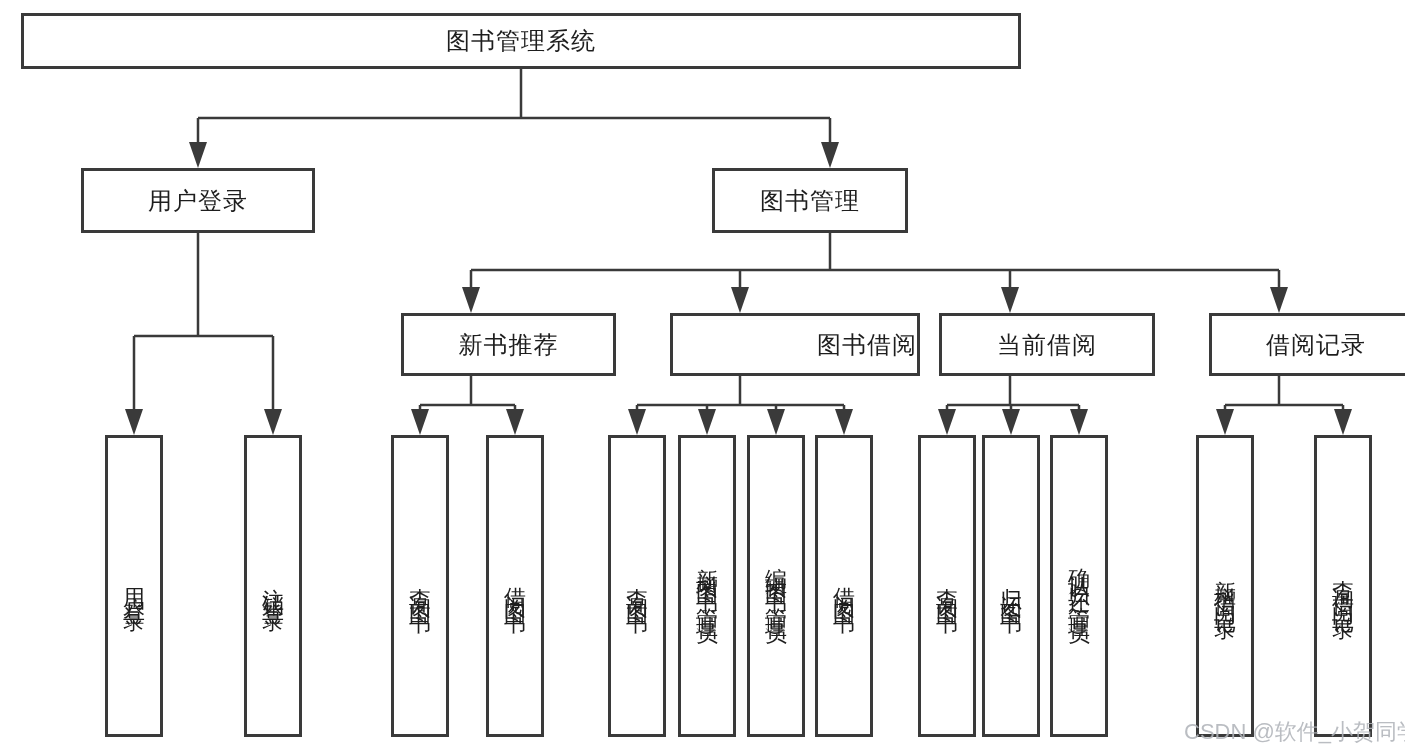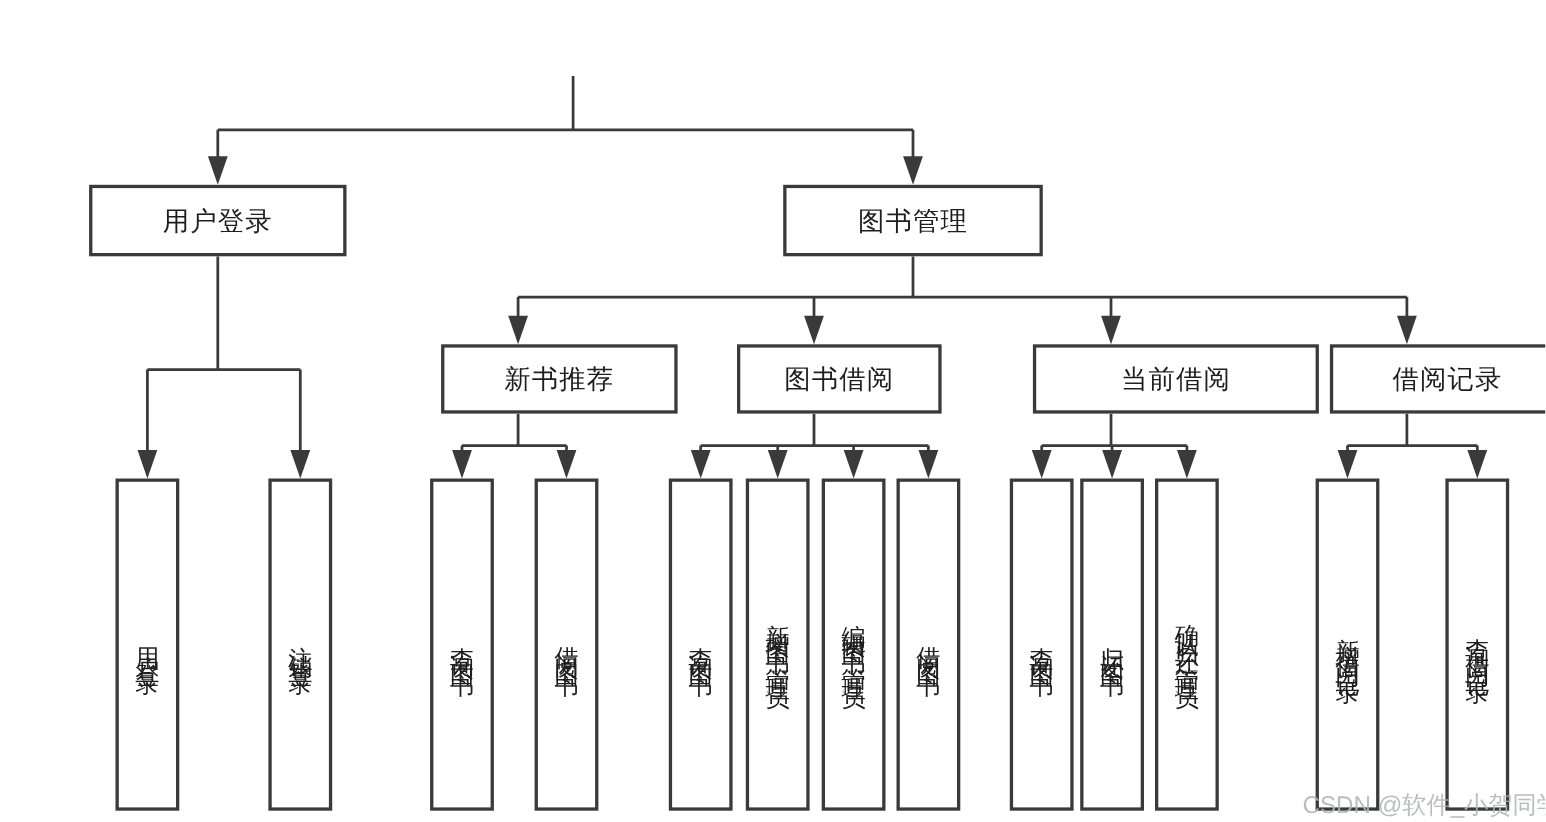--- a/index.html
+++ b/index.html
@@ -34,25 +34,25 @@
     color: #1e1e1e;
   }
   .hlabel {
     font-size: 24px;
     letter-spacing: 1px;
     white-space: nowrap;
   }
   .root-box  { left: 21px;  top: 13px;  width: 1000px; height: 56px; }
   .l2-box    { top: 168px; height: 65px; }
   .l2-user   { left: 81px;  width: 234px; }
-  .l2-book   { left: 712px; width: 236px; }
+  .l2-book   { left: 712px; width: 196px; }
   .l3-box    { top: 313px; height: 63px; margin-left: 37px; }
   .l3-new    { left: 364px;  width: 215px; }
-  .l3-borrow { left: 633px;  width: 186px; }
-  .l3-cur    { left: 902px;  width: 260px; }
+  .l3-borrow { left: 633px;  width: 250px; justify-content: flex-end; }
+  .l3-cur    { left: 902px;  width: 216px; }
   .l3-rec    { left: 1172px; width: 214px; }
   .leaf {
     top: 435px;
     width: 58px;
     height: 302px;
   }
   .vlabel {
     writing-mode: vertical-rl;
     text-orientation: mixed;
     font-size: 22px;
@@ -109,20 +109,23 @@
       <polygon points="767,409 785,409 776,435"></polygon>
       <polygon points="835,409 853,409 844,435"></polygon>
       <polygon points="938,409 956,409 947,435"></polygon>
       <polygon points="1002,409 1020,409 1011,435"></polygon>
       <polygon points="1070,409 1088,409 1079,435"></polygon>
       <polygon points="1216,409 1234,409 1225,435"></polygon>
       <polygon points="1334,409 1352,409 1343,435"></polygon>
     </g>
   </svg>
 
+  <div class="node root-box">
+    <span class="hlabel">图书管理系统</span>
+  </div>
 
   <div class="node l2-box l2-user">
     <span class="hlabel">用户登录</span>
   </div>
   <div class="node l2-box l2-book">
     <span class="hlabel">图书管理</span>
   </div>
 
   <div class="node l3-box l3-new">
     <span class="hlabel">新书推荐</span>

